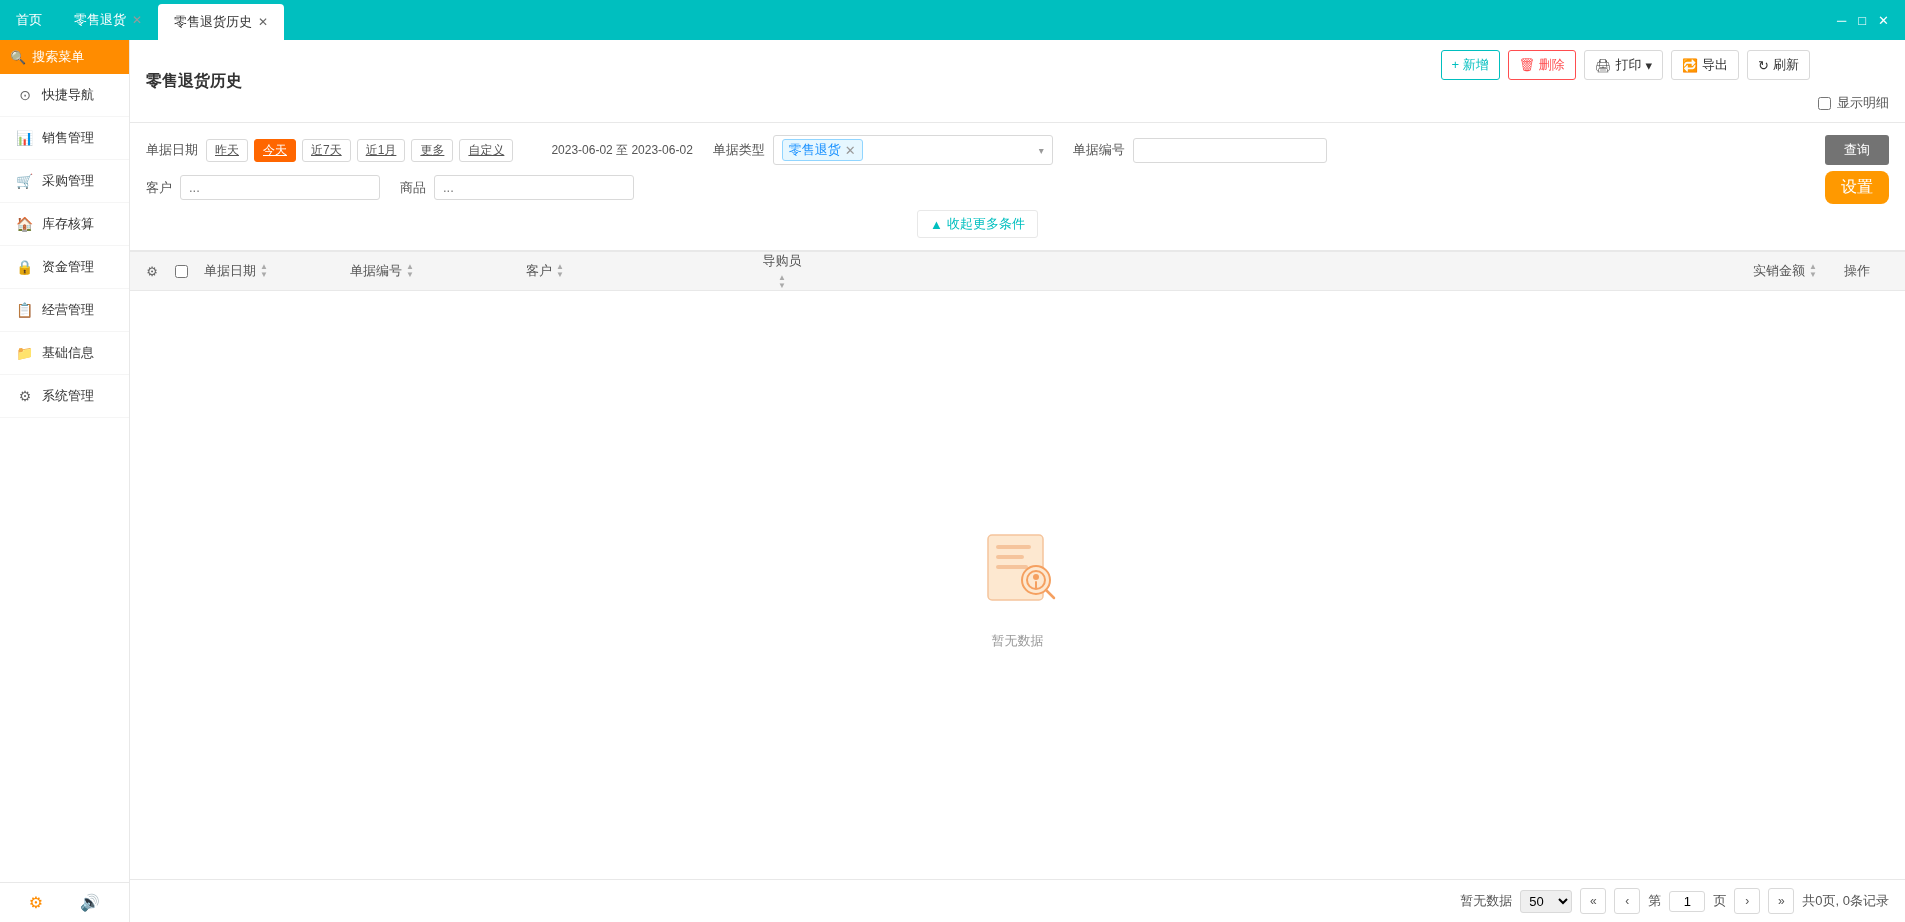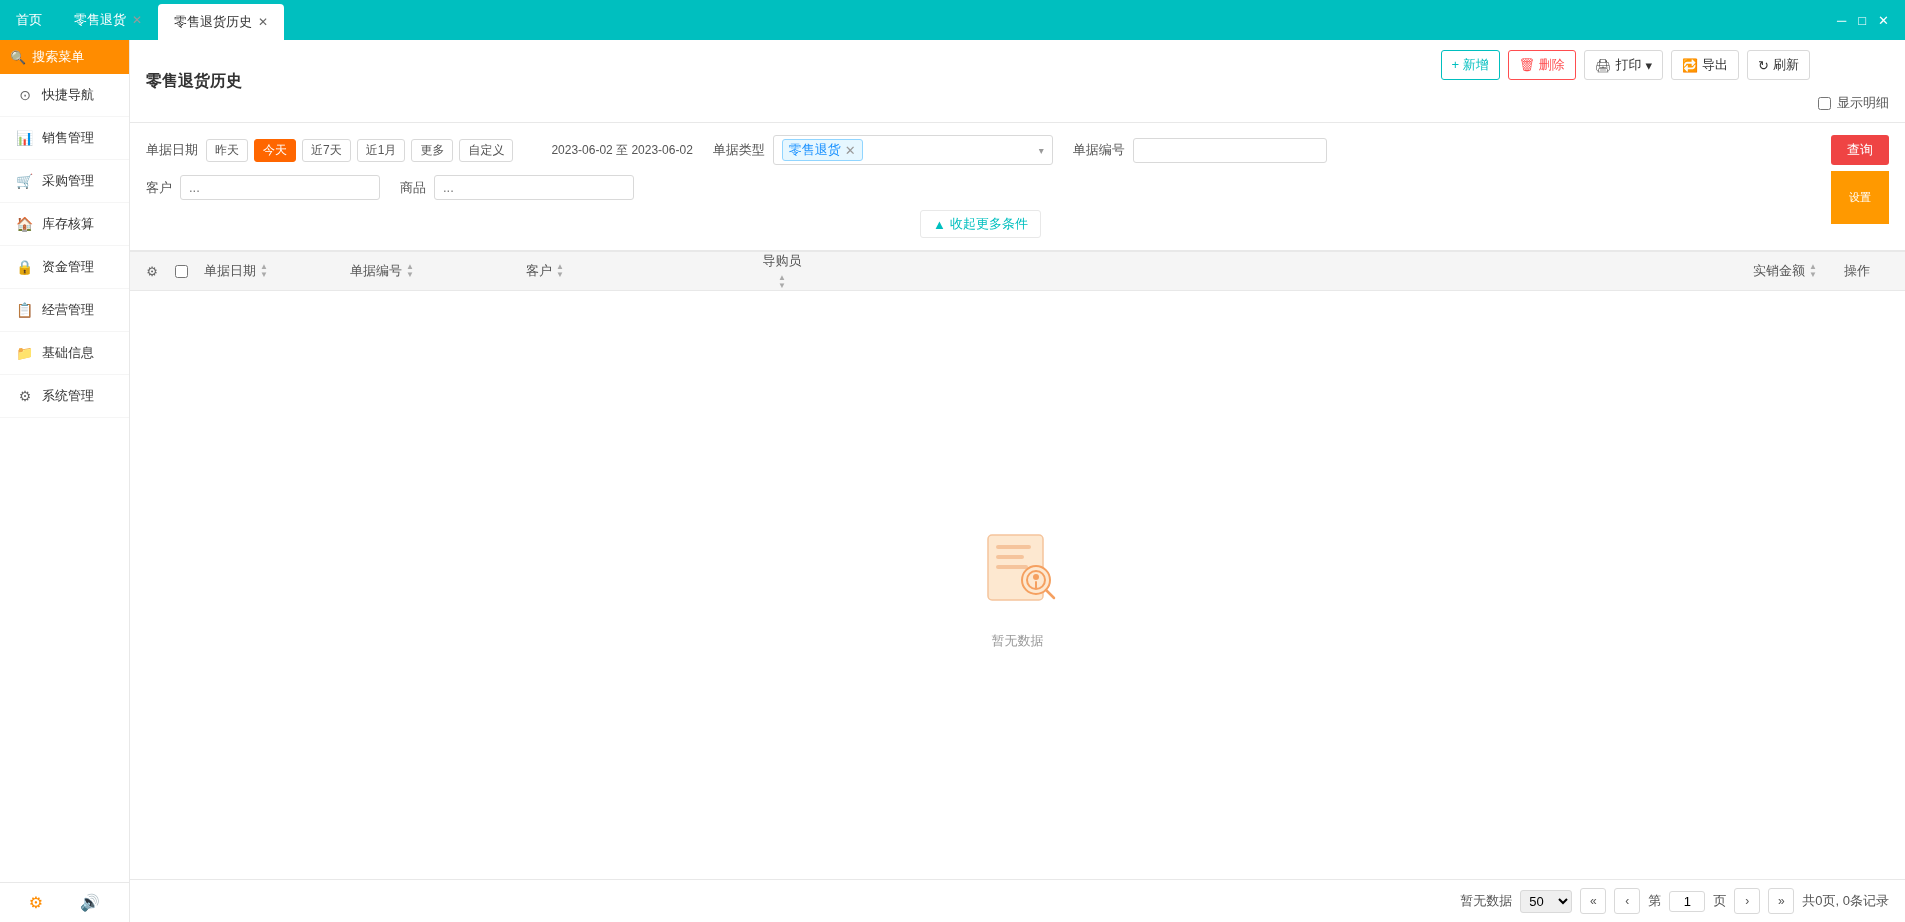--- a/index.html
+++ b/index.html
@@ -195,20 +195,21 @@
       gap: 6px;
     }
     .date-btn {
       padding: 2px 8px;
       border: 1px solid #d9d9d9;
       border-radius: 3px;
       cursor: pointer;
       font-size: 12px;
       color: #555;
       background: #fff;
+      text-decoration: underline;
     }
     .date-btn.active {
       background: #ff6600;
       color: #fff;
       border-color: #ff6600;
     }
     .date-range {
       font-size: 12px;
       color: #555;
       margin-left: 32px;
@@ -252,36 +253,36 @@
       cursor: pointer;
       font-size: 13px;
       padding: 4px 12px;
       border: 1px solid #e8e8e8;
       border-radius: 3px;
       background: #fff;
     }
 
     
     .query-btn {
-      background: #ef4444;
+      background: #737373;
       color: #fff;
       border: none;
       border-radius: 3px;
       padding: 6px 16px;
       cursor: pointer;
       font-size: 13px;
     }
     .settings-btn {
       background: #ff9900;
       color: #fff;
       border: none;
-      border-radius: 0;
-      padding: 19px 16px;
-      cursor: pointer;
-      font-size: 11px;
+      border-radius: 8px;
+      padding: 6px 16px;
+      cursor: pointer;
+      font-size: 16px;
     }
 
     
     .table-container {
       flex: 1;
       display: flex;
       flex-direction: column;
       background: #fff;
       margin: 0;
       overflow: hidden;

